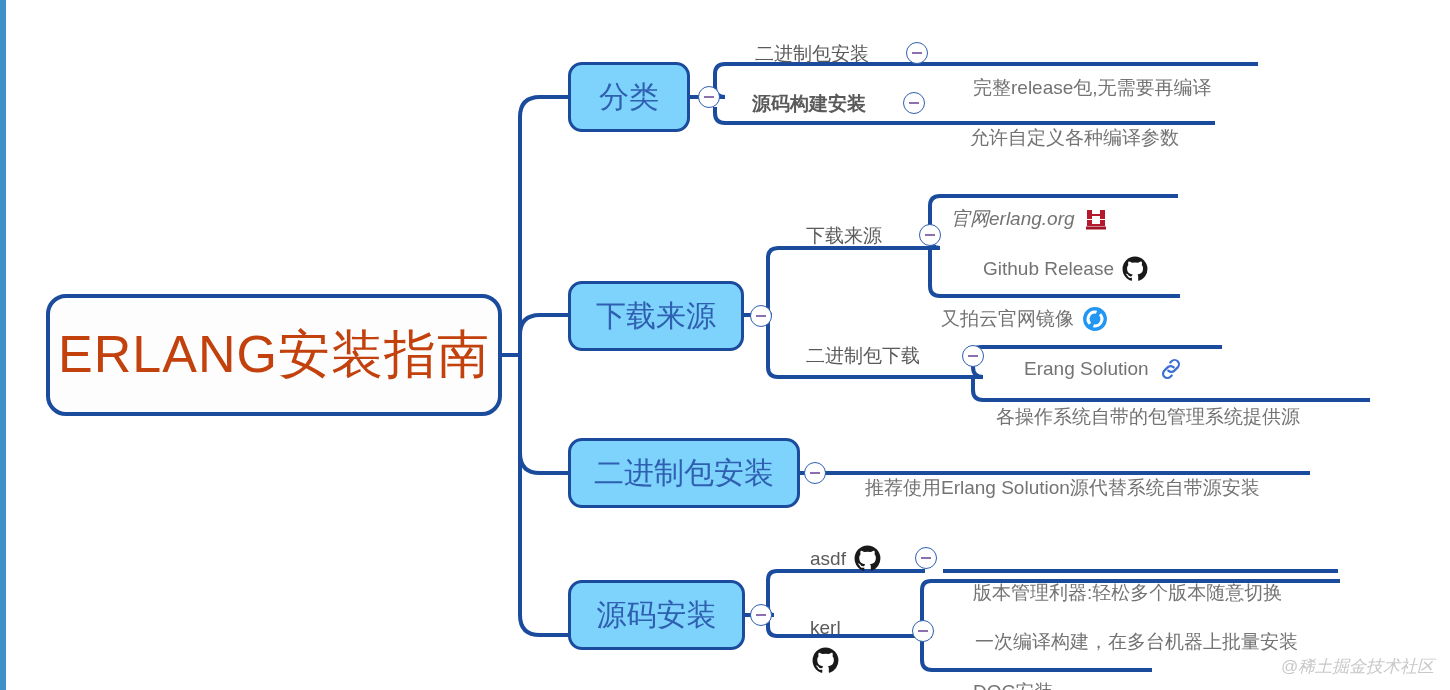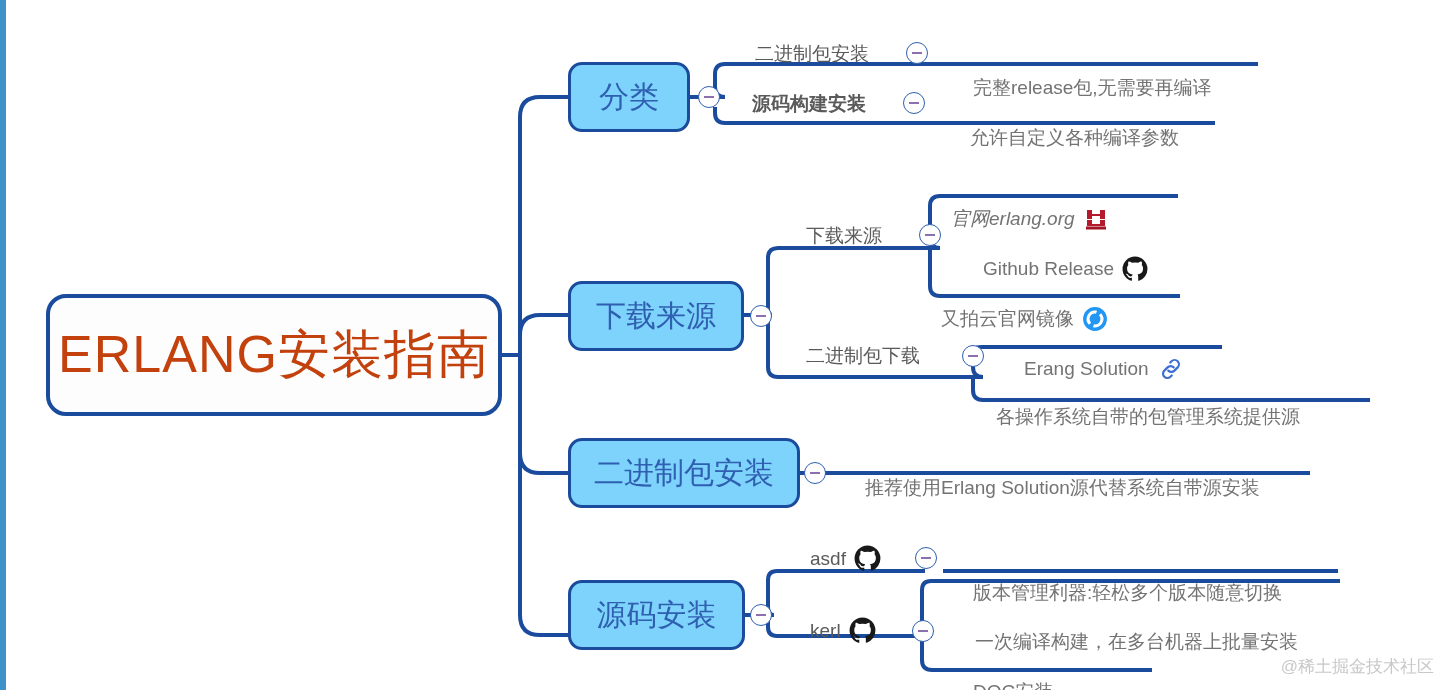--- a/index.html
+++ b/index.html
@@ -99,20 +99,21 @@
   .icon { display: inline-flex; align-items: center; justify-content: center; }
   .icon svg { display: block; }
 
   
   #watermark {
     position: absolute;
     right: 16px; bottom: 12px;
     font-size: 17px;
     color: #c8c8c8;
     white-space: nowrap;
+    font-style: italic;
   }
 </style>
 </head>
 <body>
 
 <div id="left-accent"></div>
 
 <svg id="connectors" viewBox="0 0 1450 690" xmlns="http://www.w3.org/2000/svg">
   <g fill="none" stroke="#1a4b9c" stroke-width="4" stroke-linecap="butt">
 
@@ -268,21 +269,21 @@
     <svg width="27" height="27" viewBox="0 0 24 24">
       <path fill="#191919" d="M12 .5A11.5 11.5 0 0 0 .5 12c0 5.08 3.29 9.39 7.86 10.91.58.1.79-.25.79-.56v-2.2c-3.2.7-3.88-1.37-3.88-1.37-.52-1.33-1.28-1.69-1.28-1.69-1.05-.72.08-.7.08-.7 1.16.08 1.77 1.2 1.77 1.2 1.03 1.78 2.7 1.27 3.36.97.1-.75.4-1.27.73-1.56-2.56-.29-5.25-1.28-5.25-5.7 0-1.26.45-2.29 1.19-3.1-.12-.29-.52-1.46.11-3.05 0 0 .97-.31 3.18 1.18a11 11 0 0 1 5.8 0c2.2-1.49 3.17-1.18 3.17-1.18.63 1.59.23 2.76.12 3.05.74.81 1.18 1.84 1.18 3.1 0 4.43-2.69 5.4-5.26 5.69.41.36.78 1.07.78 2.15v3.19c0 .31.21.67.8.56A11.5 11.5 0 0 0 23.5 12 11.5 11.5 0 0 0 12 .5Z"></path>
     </svg>
   </span>
 </div>
 <div class="toggle" style="left:915px; top:547px;"></div>
 <div class="branch-label leaf" style="left:973px; top:546px;justify-content:center;">
   <span>版本管理利器:轻松多个版本随意切换</span>
 </div>
 
-<div class="branch-label" style="left:810px; top:617px;">
+<div class="branch-label" style="left:810px; top:617px;flex-direction:column;">
   <span>kerl</span>
   <span class="icon">
     <svg width="27" height="27" viewBox="0 0 24 24">
       <path fill="#191919" d="M12 .5A11.5 11.5 0 0 0 .5 12c0 5.08 3.29 9.39 7.86 10.91.58.1.79-.25.79-.56v-2.2c-3.2.7-3.88-1.37-3.88-1.37-.52-1.33-1.28-1.69-1.28-1.69-1.05-.72.08-.7.08-.7 1.16.08 1.77 1.2 1.77 1.2 1.03 1.78 2.7 1.27 3.36.97.1-.75.4-1.27.73-1.56-2.56-.29-5.25-1.28-5.25-5.7 0-1.26.45-2.29 1.19-3.1-.12-.29-.52-1.46.11-3.05 0 0 .97-.31 3.18 1.18a11 11 0 0 1 5.8 0c2.2-1.49 3.17-1.18 3.17-1.18.63 1.59.23 2.76.12 3.05.74.81 1.18 1.84 1.18 3.1 0 4.43-2.69 5.4-5.26 5.69.41.36.78 1.07.78 2.15v3.19c0 .31.21.67.8.56A11.5 11.5 0 0 0 23.5 12 11.5 11.5 0 0 0 12 .5Z"></path>
     </svg>
   </span>
 </div>
 <div class="toggle" style="left:912px; top:620px;"></div>
 
 <div class="branch-label leaf" style="left:975px; top:595px;">

